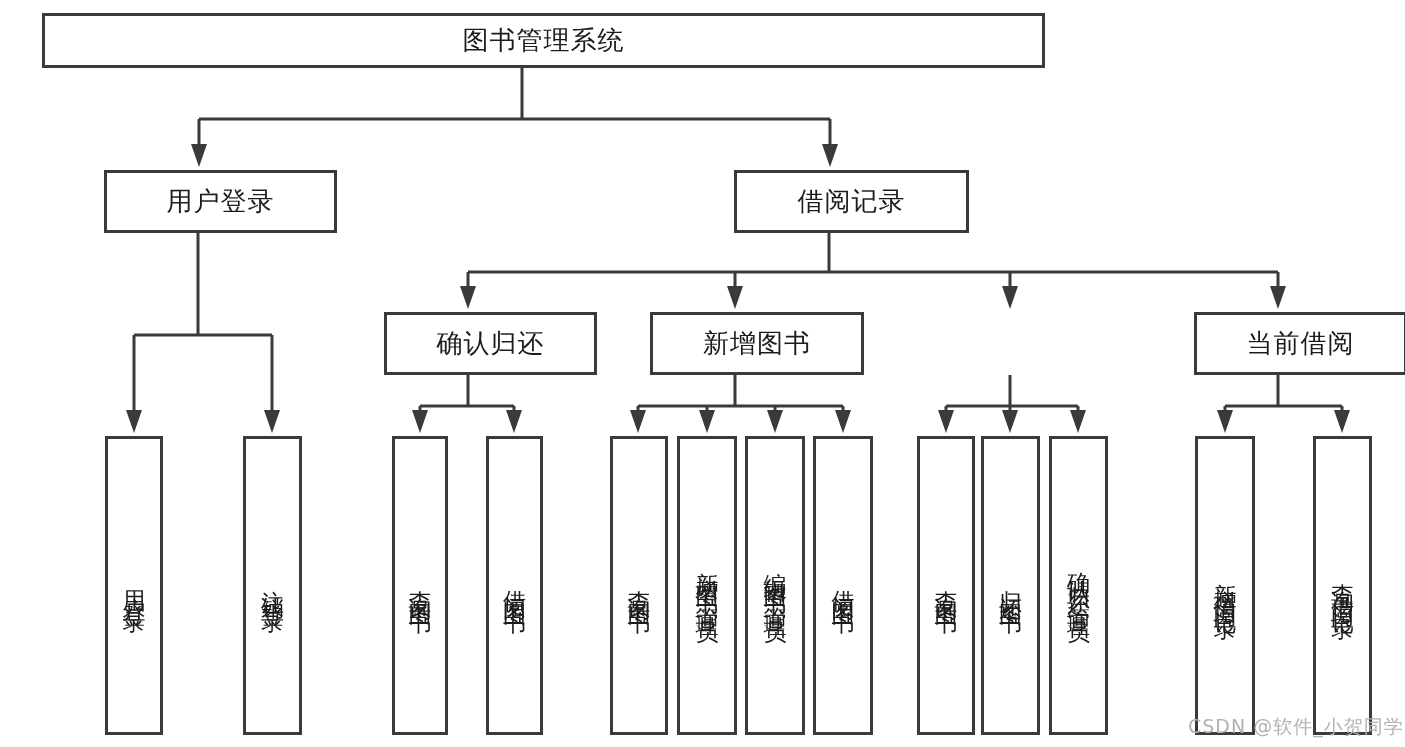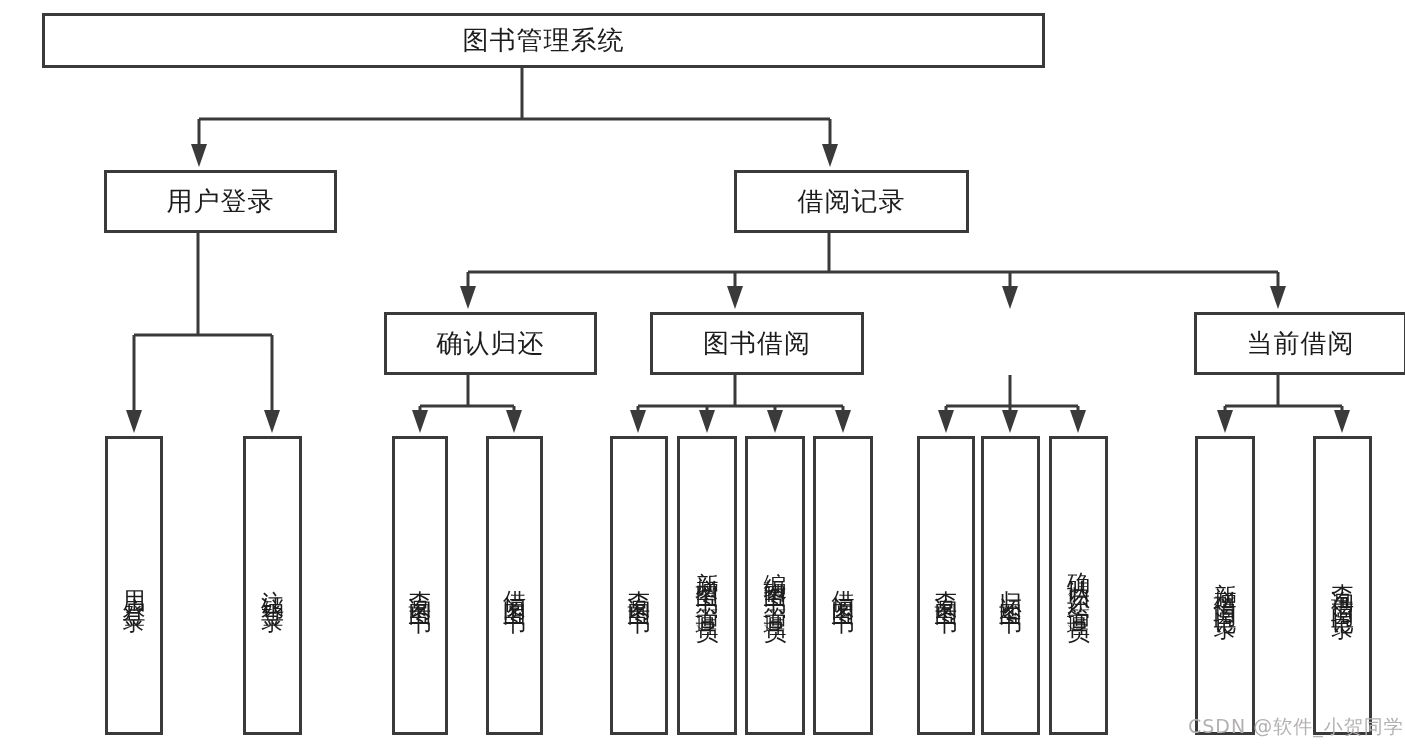--- a/index.html
+++ b/index.html
@@ -120,21 +120,21 @@
     <span>用户登录</span>
   </div>
   <div class="box h" style="left:712px;top:170px;width:235px;height:63px">
     <span>借阅记录</span>
   </div>
 
   <div class="box h" style="left:362px;top:312px;width:213px;height:63px">
     <span>确认归还</span>
   </div>
   <div class="box h" style="left:628px;top:312px;width:214px;height:63px">
-    <span>图书借阅</span>
+    <span>新增图书</span>
   </div>
   <div class="box h" style="left:1172px;top:312px;width:213px;height:63px">
     <span>当前借阅</span>
   </div>
 
   <div class="box v" style="left:105px;top:436px;width:58px;height:299px">
     <span>用户登录</span>
   </div>
   <div class="box v" style="left:243px;top:436px;width:59px;height:299px">
     <span>注销登录</span>

